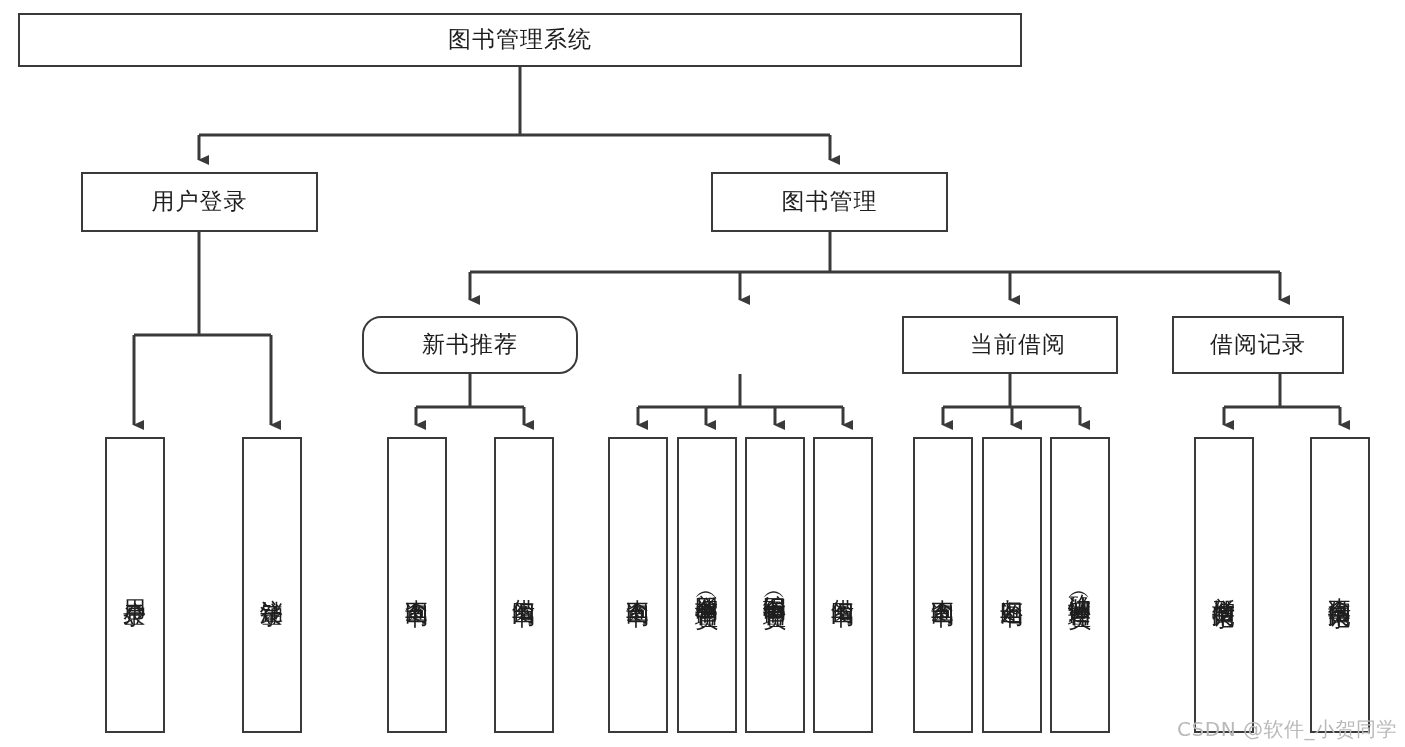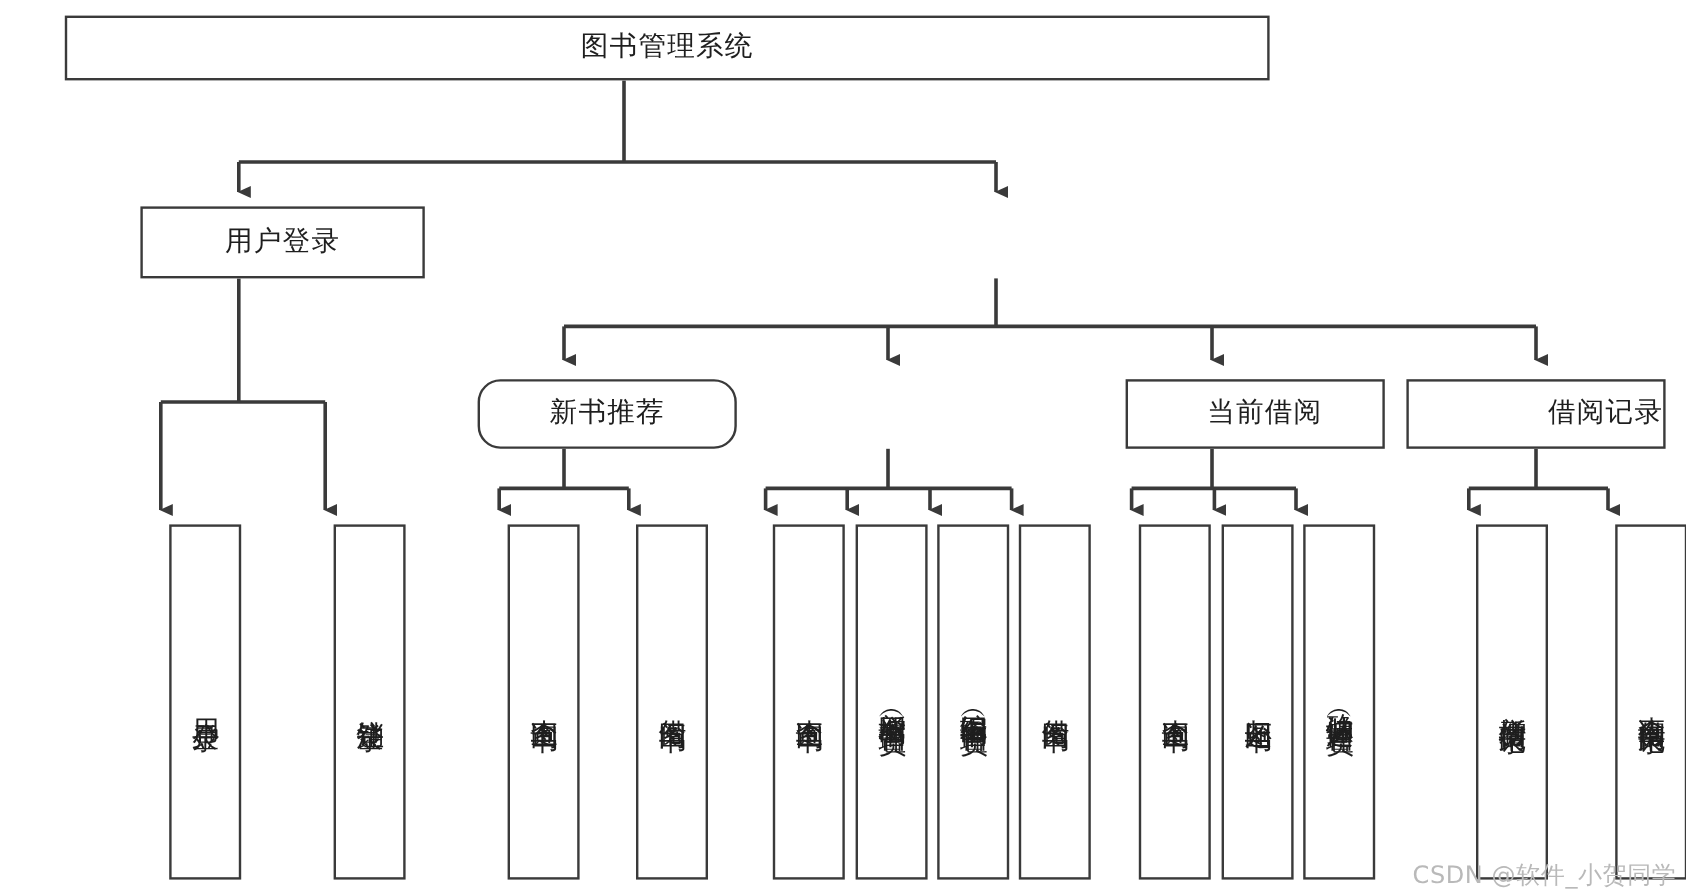--- a/index.html
+++ b/index.html
@@ -25,21 +25,20 @@
   .node{
     position:absolute;
     box-sizing:border-box;
     background:#ffffff;
     border:2px solid #3a3a3a;
     display:flex;
     align-items:center;
     justify-content:center;
     text-align:center;
     color:#1e1e1e;
-    margin-left:36px;
   }
   .node.h{
     
     font-size:23px;
     line-height:1.2;
     letter-spacing:1px;
   }
   .node.root{
     font-size:23px;
   }
@@ -126,28 +125,31 @@
     </g>
   </svg>
 
   <div class="node h root" style="left:18px; top:13px; width:1004px; height:54px;">
     <span>图书管理系统</span>
   </div>
 
   <div class="node h" style="left:81px; top:172px; width:237px; height:60px;">
     <span>用户登录</span>
   </div>
+  <div class="node h" style="left:711px; top:172px; width:237px; height:60px;">
+    <span>图书管理</span>
+  </div>
 
   <div class="node h" style="left:362px; top:316px; width:216px; height:58px;border-radius:19px;">
     <span>新书推荐</span>
   </div>
   <div class="node h" style="left:902px; top:316px; width:216px; height:58px;padding-left:16px;">
     <span>当前借阅</span>
   </div>
-  <div class="node h" style="left:1136px; top:316px; width:216px; height:58px;justify-content:flex-end;">
+  <div class="node h" style="left:1172px; top:316px; width:172px; height:58px;">
     <span>借阅记录</span>
   </div>
 
   <div class="node v" style="left:105px; top:437px; width:60px; height:296px;">
     <span class="vlabel">用户登录</span>
   </div>
   <div class="node v" style="left:242px; top:437px; width:60px; height:296px;">
     <span class="vlabel">注销登录</span>
   </div>
 

